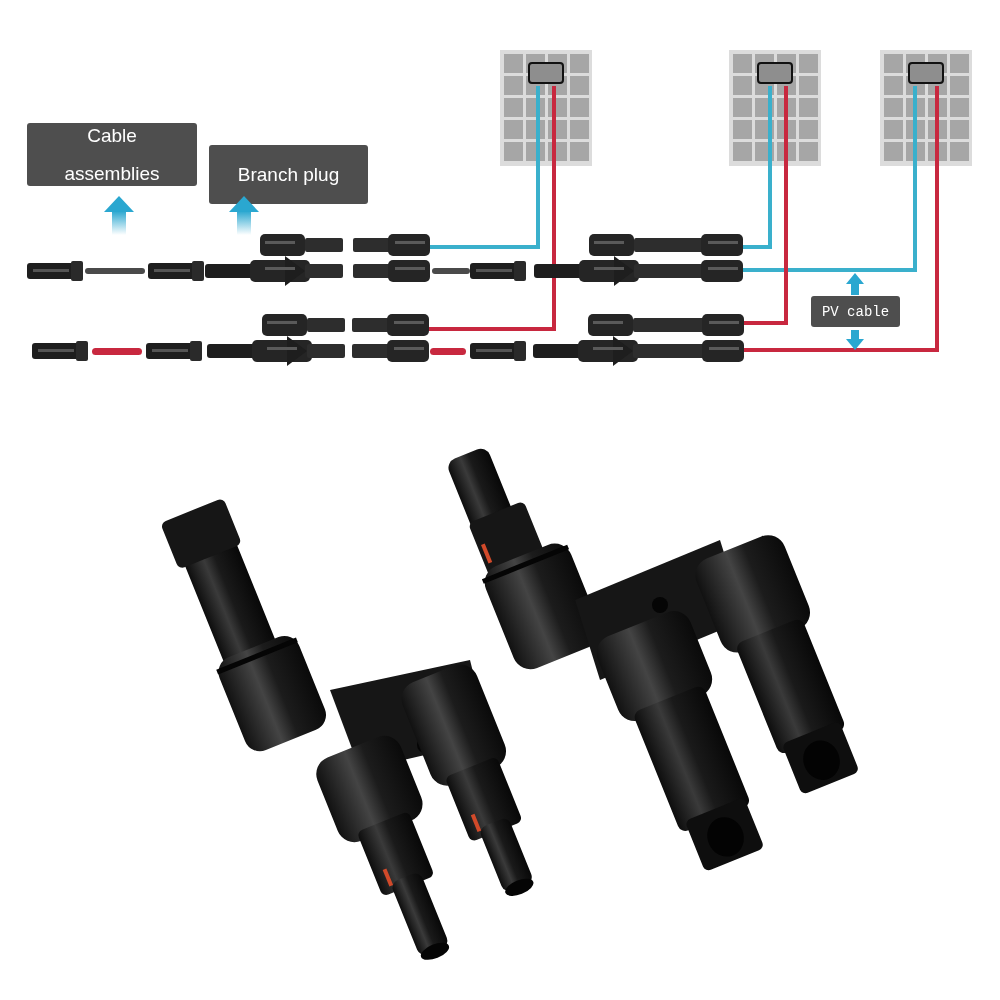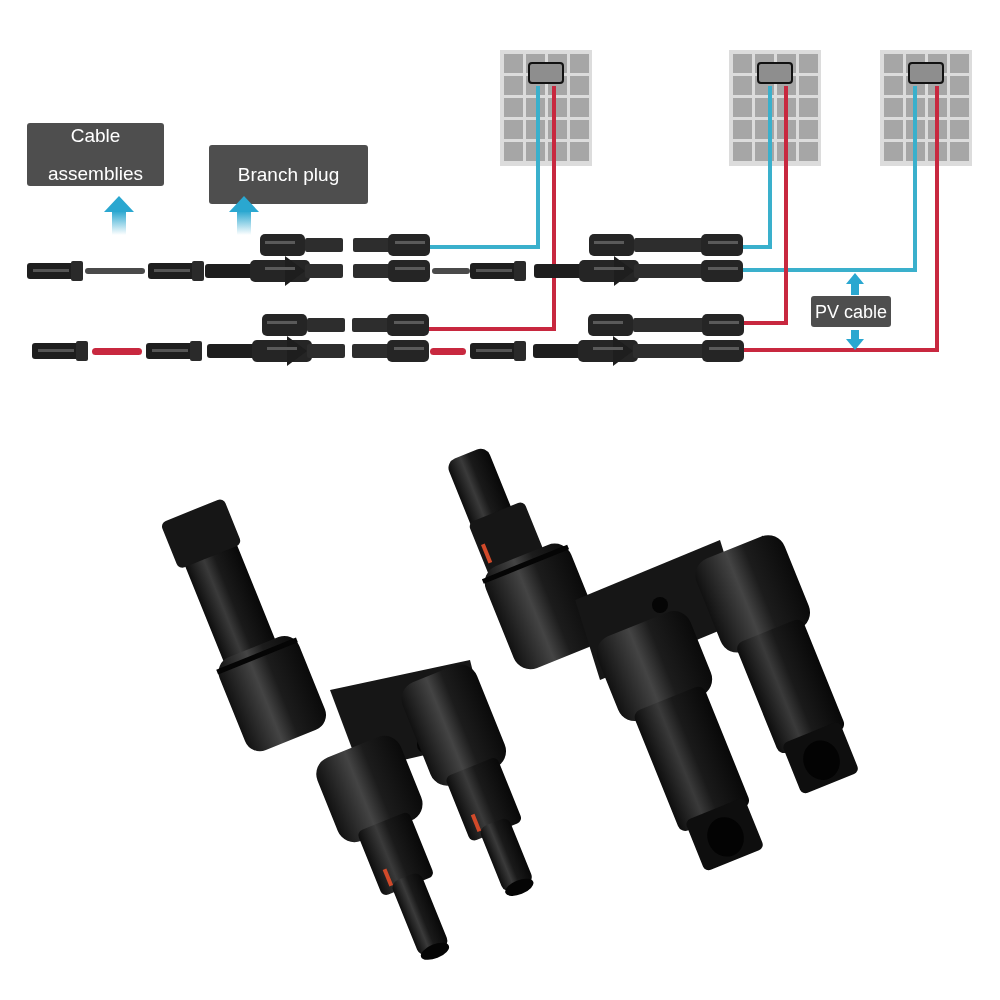--- a/index.html
+++ b/index.html
@@ -4,28 +4,28 @@
 <style>
   html, body { margin:0; padding:0; background:#ffffff; }
   body { width:1000px; height:1000px; position:relative; overflow:hidden; font-family:"Liberation Sans", sans-serif; }
   .label-box { position:absolute; background:#4e4e4e; color:#ffffff; border-radius:3px; display:flex; align-items:center; justify-content:center; text-align:center; font-size:19px; line-height:22px; }
   #diagram-svg { position:absolute; left:0; top:0; }
   #photo-svg { position:absolute; left:0; top:420px; }
 </style>
 </head>
 <body>
 
-<div class="label-box" style="left:27px;top:123px;width:137px;height:63px;flex-direction:column;gap:16px;">
+<div class="label-box" style="left:27px;top:123px;width:170px;height:63px;flex-direction:column;gap:16px;">
   <span>Cable</span>
   <span>assemblies</span>
 </div>
 <div class="label-box" style="left:209px;top:145px;width:159px;height:59px;">
   <span>Branch plug</span>
 </div>
-<div class="label-box" style="left:811px;top:296px;width:80px;height:31px;font-size:18px;">
+<div class="label-box" style="left:811px;top:296px;width:89px;height:31px;font-size:14px;font-family:Liberation Mono, monospace;">
   <span>PV cable</span>
 </div>
 
 <svg id="diagram-svg" width="1000" height="420">
   <defs>
     <linearGradient id="arrowGrad" x1="0" y1="0" x2="0" y2="1">
       <stop offset="0" stop-color="#2aa7d0"></stop>
       <stop offset="1" stop-color="#2aa7d0" stop-opacity="0"></stop>
     </linearGradient>
     <g id="panel">

